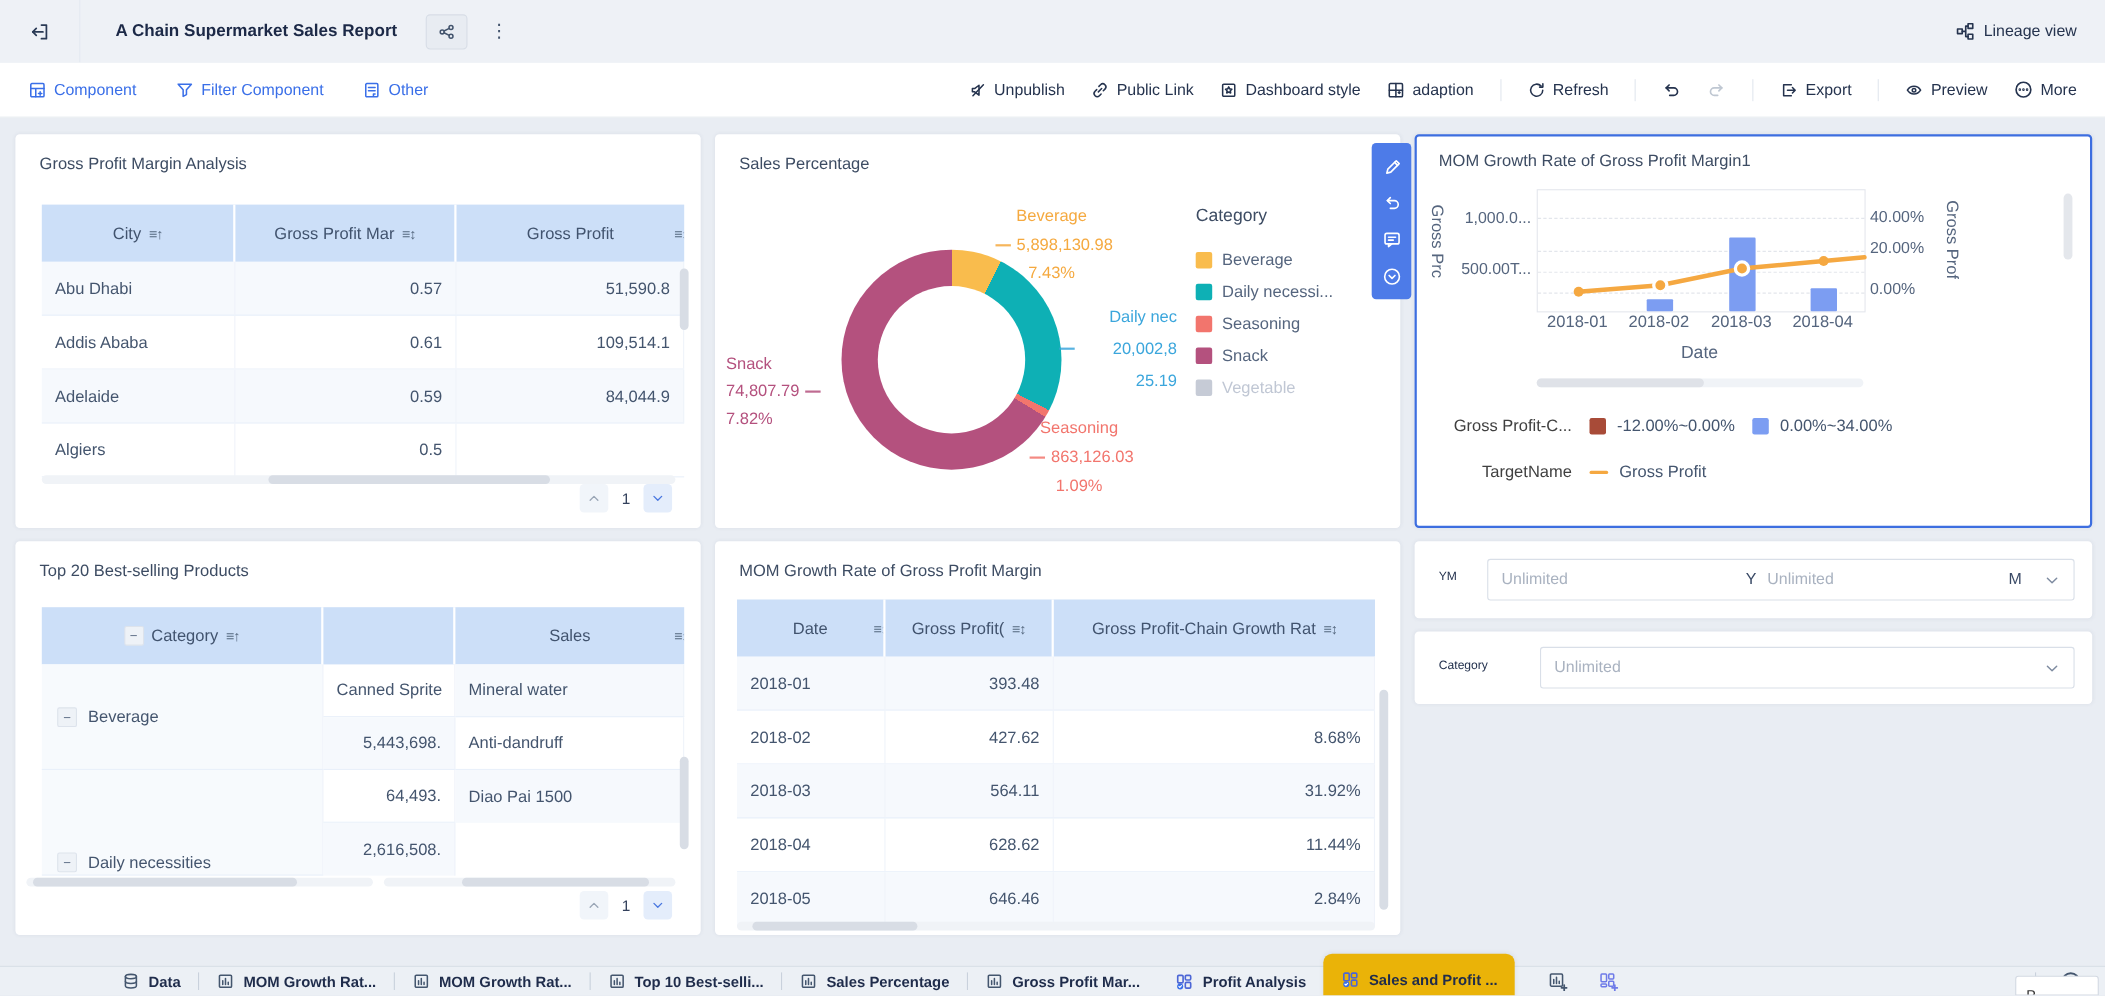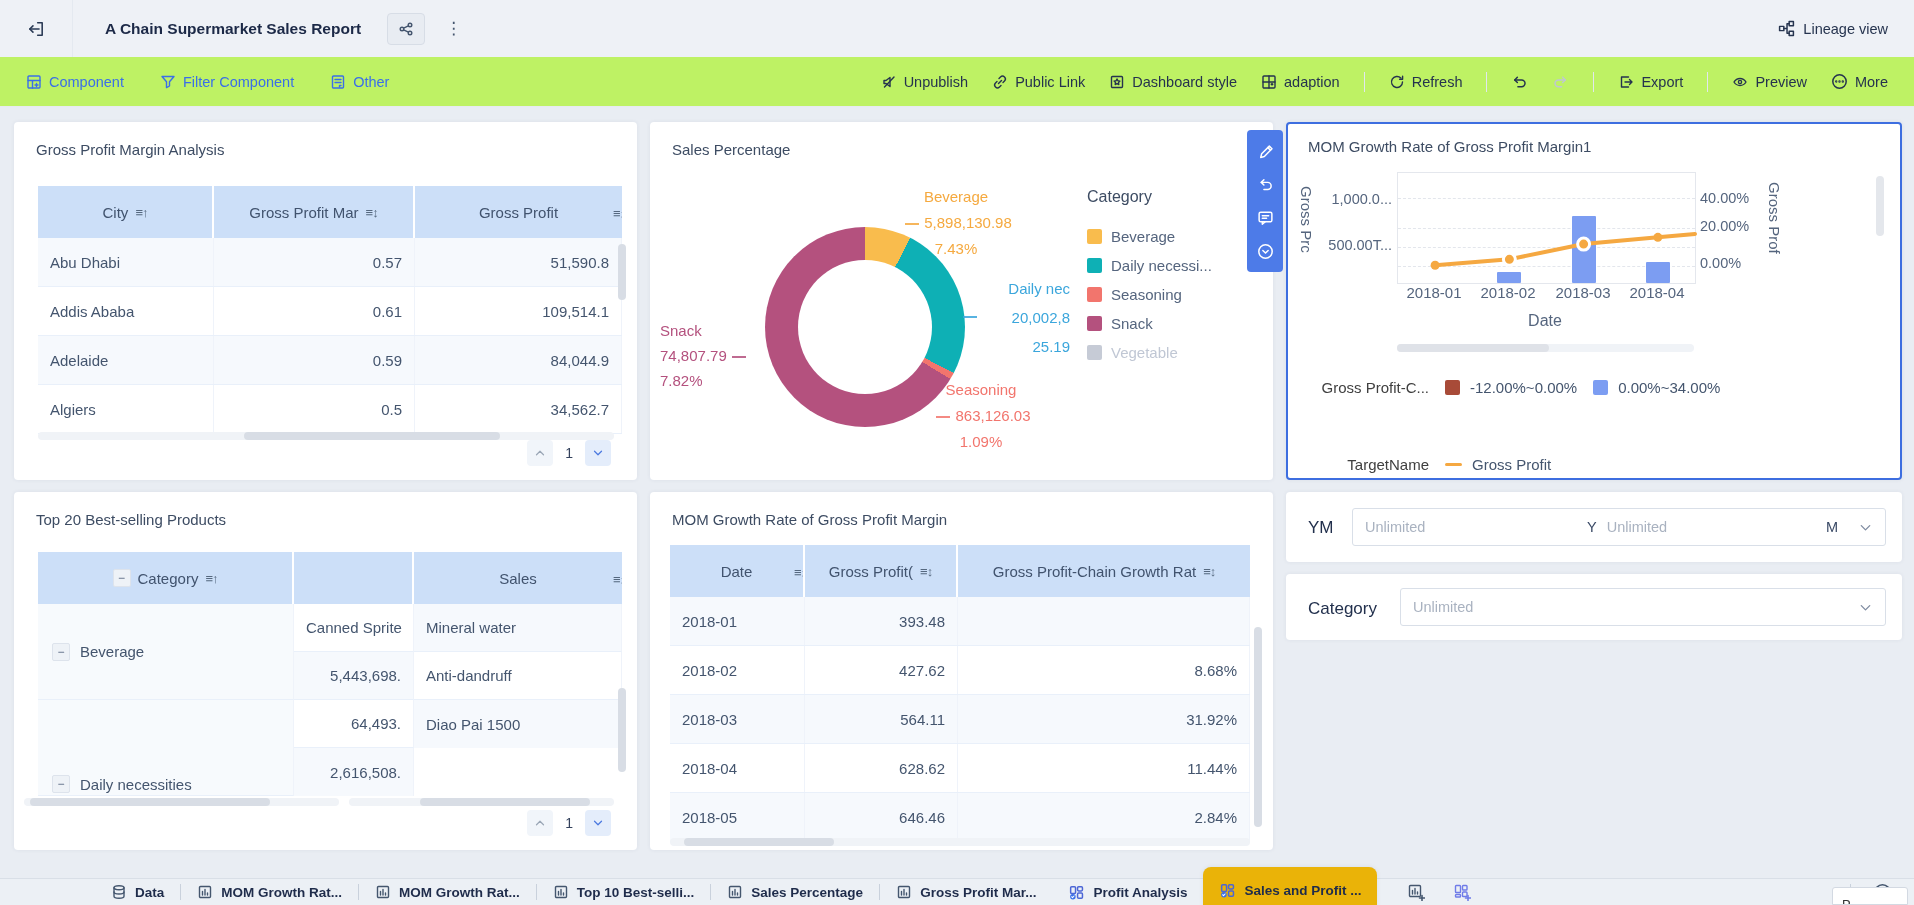--- a/index.html
+++ b/index.html
@@ -6,21 +6,21 @@
   .app{position:relative;width:1914px;height:905px;background:#E9EDF3;font-family:"Liberation Sans",sans-serif;color:#33415C;overflow:hidden;}
   svg.i{stroke:currentColor;fill:none;stroke-width:1.4;stroke-linecap:round;stroke-linejoin:round;flex:none;}
   
   .topbar{position:absolute;left:0;top:0;right:0;height:57px;background:#EEF1F6;border-bottom:1px solid #E2E7EE;display:flex;align-items:center;}
   .backbox{width:72px;height:100%;display:flex;align-items:center;justify-content:center;color:#2A3A55;border-right:1px solid #E4E9F0;cursor:pointer;}
   .doc-title{margin-left:32px;font-size:15.5px;font-weight:bold;color:#1C2947;}
   .share-btn{margin-left:26px;width:36px;height:30px;background:#E8ECF2;border:1px solid #D7DDE6;border-radius:4px;display:flex;align-items:center;justify-content:center;color:#44556E;cursor:pointer;}
   .kebab{margin-left:20px;font-size:17px;color:#44556E;cursor:pointer;}
   .lineage{margin-left:auto;margin-right:26px;display:flex;align-items:center;gap:8px;font-size:14.5px;color:#26344F;cursor:pointer;}
   
-  .toolbar{position:absolute;left:0;top:57px;right:0;height:50px;background:#bef264;border-bottom:1px solid #E7EBF0;display:flex;align-items:center;padding:12px 26px;box-sizing:border-box;}
+  .toolbar{position:absolute;left:0;top:57px;right:0;height:50px;background:#ffffff;border-bottom:1px solid #E7EBF0;display:flex;align-items:center;padding:12px 26px;box-sizing:border-box;}
   .tb-left{display:flex;align-items:center;gap:36px;}
   .tb-link{display:flex;align-items:center;gap:7px;color:#3A6FE8;font-size:14.5px;cursor:pointer;}
   .tb-right{margin-left:auto;display:flex;align-items:center;gap:24px;color:#25334E;font-size:14.5px;}
   .tb-item{display:flex;align-items:center;gap:7px;cursor:pointer;white-space:nowrap;}
   .tb-div{width:1px;height:20px;background:#E2E7EE;}
   .disabled{color:#BFC7D2;}
   
   .panel{position:absolute;background:#fff;border-radius:4px;box-shadow:0 0 4px rgba(40,60,100,.07);box-sizing:border-box;}
   .p-title{position:absolute;left:22px;top:19px;font-size:15px;color:#3D4C63;white-space:nowrap;}
   
@@ -63,21 +63,21 @@
   .axis-tick{position:absolute;font-size:14.5px;color:#55657E;white-space:nowrap;}
   .plot{position:absolute;left:109px;top:48px;width:297px;height:110px;border:1px solid #E4E7ED;box-sizing:content-box;}
   .grid{position:absolute;left:0;right:0;border-top:1px dashed #E3E6EC;}
   .cbar{position:absolute;bottom:0;width:24px;background:#7C9DF2;border-radius:1px;}
   .xlab{position:absolute;width:84px;text-align:center;font-size:15px;color:#55657E;top:160px;}
   .cleg{position:absolute;left:20px;display:flex;align-items:center;font-size:15px;color:#44556E;}
   .cleg .lname{width:121px;text-align:right;color:#404040;}
   .lsw{width:15px;height:15px;border-radius:2px;margin:0 10px 0 16px;flex:none;}
   .lline{width:17px;height:3px;border-radius:2px;margin:0 10px 0 16px;flex:none;}
   
-  .f-label{position:absolute;font-size:17px;color:#22304D;}
+  .f-label{position:absolute;font-size:11px;color:#22304D;}
   .f-input{position:absolute;height:38px;background:#fff;border:1px solid #D9DFE8;border-radius:3px;display:flex;align-items:center;padding:0 12px;box-sizing:border-box;font-size:14.5px;cursor:pointer;}
   .ph{color:#A9B2C0;}
   .unit{color:#3A4A66;margin:0 10px;}
   .chev{color:#7E8BA0;margin-left:10px;display:flex;}
   
   .tabbar{position:absolute;left:0;right:0;bottom:0;height:27px;background:#ECF0F5;border-top:1px solid #D9DFE7;display:flex;align-items:center;padding-left:95px;box-sizing:border-box;}
   .tab{display:flex;align-items:center;gap:8px;padding:0 16px;height:43px;font-size:13.5px;font-weight:bold;color:#1F2C4B;white-space:nowrap;cursor:pointer;}
   .tab .ic{color:#44566E;display:flex;}
   .tab .ic.blue{color:#4C66D6;}
   .tab.active{background:#eab308;border-radius:8px 8px 0 0;height:47px;margin-top:-4px;box-shadow:0 0 5px rgba(30,50,90,.08);}
@@ -252,21 +252,20 @@
         <div class="td num">109,514.1</div>
       </div>
       <div class="trow tint" style="grid-template-columns:176px 201px 207px;">
         <div class="td">Adelaide</div>
         <div class="td num">0.59</div>
         <div class="td num">84,044.9</div>
       </div>
       <div class="trow" style="grid-template-columns:176px 201px 207px;">
         <div class="td">Algiers</div>
         <div class="td num">0.5</div>
-        <div class="td num">34,562.7</div>
       </div>
     </div>
     <div class="vsb" style="right:11px;top:122px;height:56px;"></div>
     <div class="hsb" style="left:24px;top:310px;width:576px;">
         <div class="thumb" style="left:206px;width:256px;"></div>
       </div>
     <div class="pager" style="right:26px;top:318px;">
       <div class="pg-btn pg-up">
           <svg class="i" width="14" height="14" viewBox="0 0 16 16">
             <path d="M4 10l4-4 4 4"></path>
@@ -391,21 +390,21 @@
     <div class="hsb" style="left:109px;top:220px;width:297px;">
         <div class="thumb" style="left:0;width:152px;background:#DFE2E8;"></div>
       </div>
     <div class="cleg" style="top:255px;">
       <span class="lname">Gross Profit-C...</span>
       <span class="lsw" style="background: rgb(168, 75, 56);"></span>
       <span>-12.00%~0.00%</span>
       <span class="lsw" style="background: rgb(124, 157, 242);"></span>
       <span>0.00%~34.00%</span>
     </div>
-    <div class="cleg" style="top:297px;margin-top:35px;">
+    <div class="cleg" style="top:297px;">
       <span class="lname">TargetName</span>
       <span class="lline" style="background: rgb(245, 168, 65);"></span>
       <span>Gross Profit</span>
     </div>
   </div>
 
   <div class="panel" style="left:14px;top:492px;width:623px;height:358px;">
     <div class="p-title">Top 20 Best-selling Products</div>
     <div style="position:absolute;left:24px;top:60px;width:584px;">
       <div class="thead" style="grid-template-columns:256px 120px 208px;">

